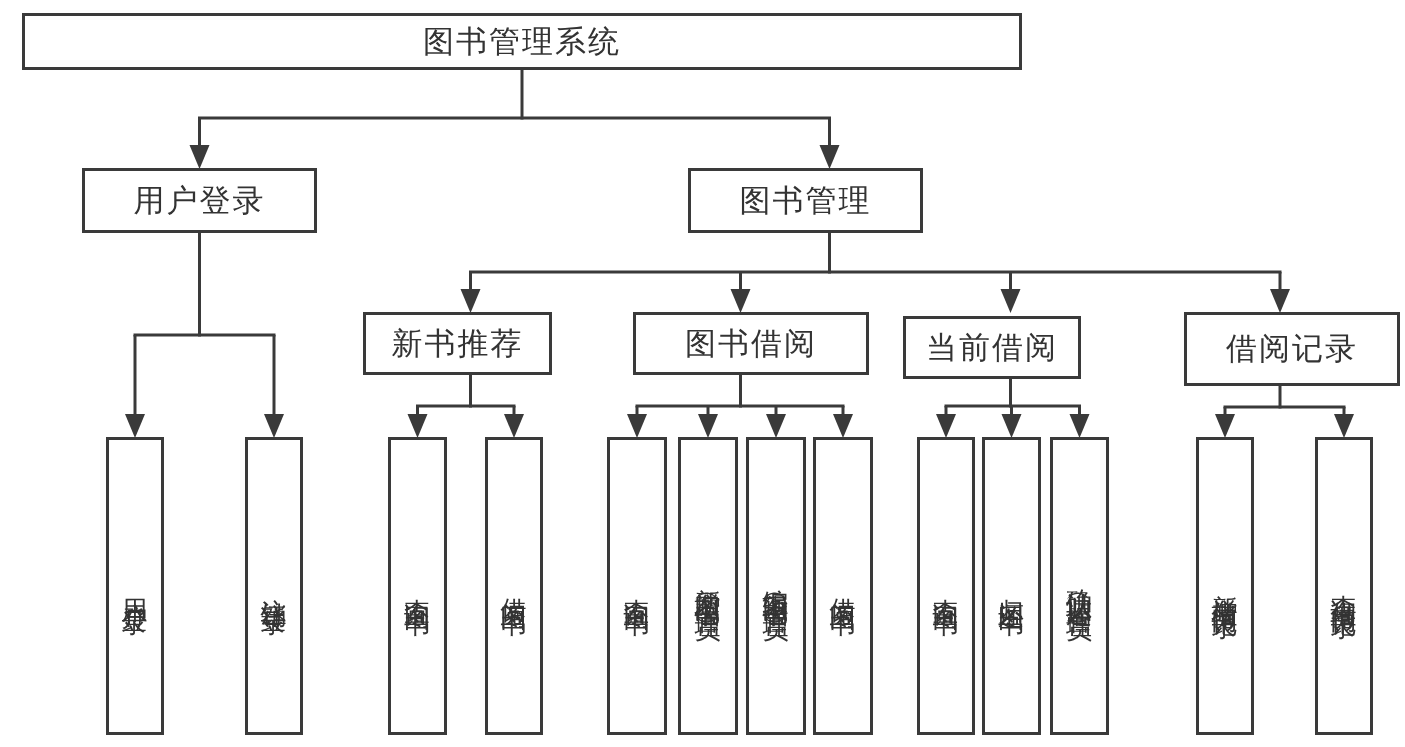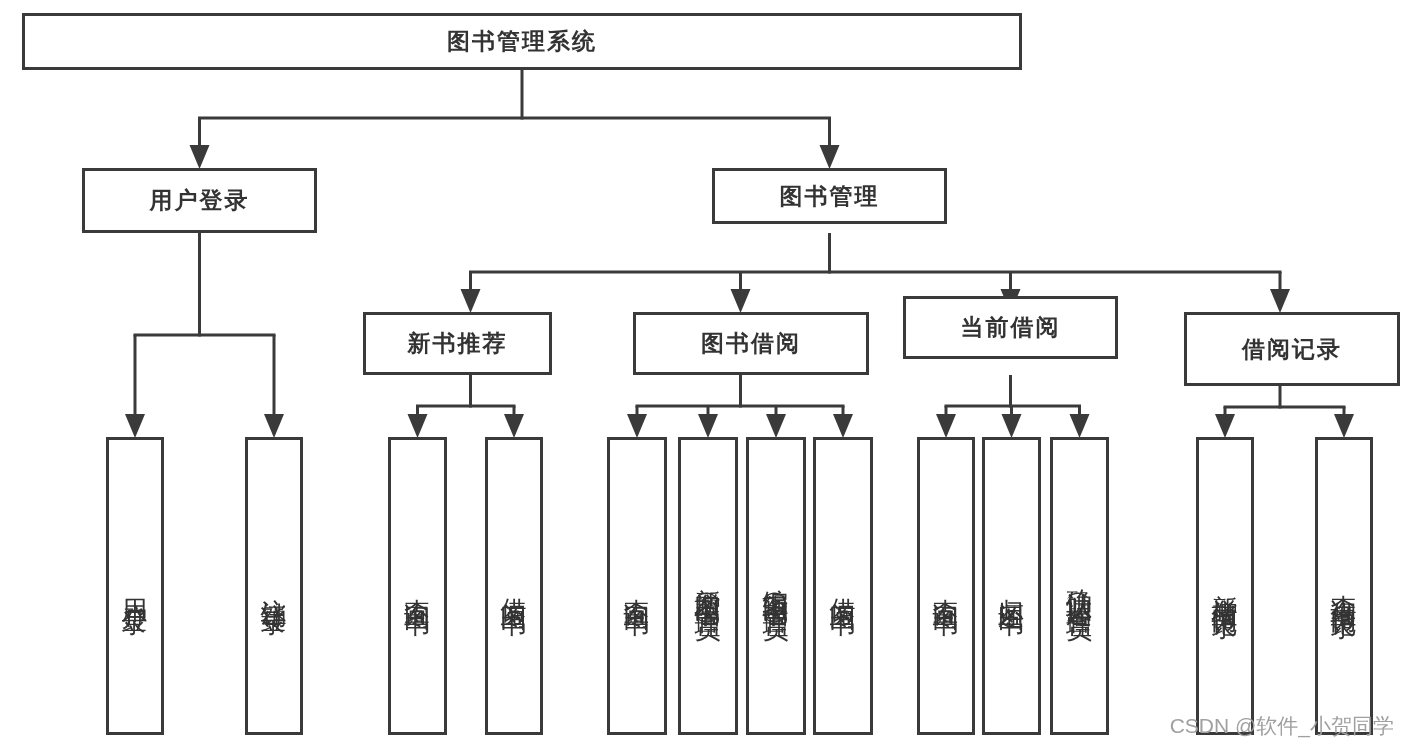--- a/index.html
+++ b/index.html
@@ -26,24 +26,23 @@
     position: absolute;
     box-sizing: border-box;
     background: #ffffff;
     border: 3px solid #3a3a3a;
     display: flex;
     align-items: center;
     justify-content: center;
     color: #333333;
   }
   .node-h .node-label {
-    font-size: 23px;
+    font-size: 31px;
     letter-spacing: 2px;
     white-space: nowrap;
-    font-weight: bold;
   }
   .node-v .node-label {
     writing-mode: vertical-rl;
     font-size: 26px;
     letter-spacing: 4px;
     line-height: 1;
   }
   #watermark {
     position: absolute;
     left: 1088px;
@@ -114,30 +113,30 @@
       <line x1="1344" y1="407" x2="1344" y2="417" stroke="#3a3a3a" stroke-width="3"></line>
       <polygon points="1334,414 1354,414 1344,438" fill="#3a3a3a"></polygon>
     </svg>
   <div id="nodes">
       <div class="node node-h" style="left: 22px; top: 13px; width: 1000px; height: 57px; border-color: rgb(58, 58, 58);">
         <span class="node-label" style="color: rgb(51, 51, 51);">图书管理系统</span>
       </div>
       <div class="node node-h" style="left: 82px; top: 168px; width: 235px; height: 65px; border-color: rgb(58, 58, 58);">
         <span class="node-label" style="color: rgb(51, 51, 51);">用户登录</span>
       </div>
-      <div class="node node-h" style="left: 712px; top: 168px; width: 235px; height: 56px; border-color: rgb(58, 58, 58);">
+      <div class="node node-h" style="left: 688px; top: 168px; width: 235px; height: 65px; border-color: rgb(58, 58, 58);">
         <span class="node-label" style="color: rgb(51, 51, 51);">图书管理</span>
       </div>
       <div class="node node-h" style="left: 363px; top: 312px; width: 189px; height: 63px; border-color: rgb(58, 58, 58);">
         <span class="node-label" style="color: rgb(51, 51, 51);">新书推荐</span>
       </div>
       <div class="node node-h" style="left: 633px; top: 312px; width: 236px; height: 63px; border-color: rgb(58, 58, 58);">
         <span class="node-label" style="color: rgb(51, 51, 51);">图书借阅</span>
       </div>
-      <div class="node node-h" style="left: 903px; top: 296px; width: 215px; height: 63px; border-color: rgb(58, 58, 58);">
+      <div class="node node-h" style="left: 903px; top: 316px; width: 178px; height: 63px; border-color: rgb(58, 58, 58);">
         <span class="node-label" style="color: rgb(51, 51, 51);">当前借阅</span>
       </div>
       <div class="node node-h" style="left: 1184px; top: 312px; width: 216px; height: 74px; border-color: rgb(58, 58, 58);">
         <span class="node-label" style="color: rgb(51, 51, 51);">借阅记录</span>
       </div>
       <div class="node node-v" style="left: 106px; top: 437px; width: 58px; height: 298px; border-color: rgb(58, 58, 58);">
         <span class="node-label" style="color: rgb(51, 51, 51);">用户登录</span>
       </div>
       <div class="node node-v" style="left: 245px; top: 437px; width: 58px; height: 298px; border-color: rgb(58, 58, 58);">
         <span class="node-label" style="color: rgb(51, 51, 51);">注销登录</span>
@@ -169,14 +168,13 @@
       <div class="node node-v" style="left: 1050px; top: 437px; width: 59px; height: 298px; border-color: rgb(58, 58, 58);">
         <span class="node-label" style="color: rgb(51, 51, 51);">确认归还（管理员）</span>
       </div>
       <div class="node node-v" style="left: 1196px; top: 437px; width: 58px; height: 298px; border-color: rgb(58, 58, 58);">
         <span class="node-label" style="color: rgb(51, 51, 51);">新增借阅记录</span>
       </div>
       <div class="node node-v" style="left: 1315px; top: 437px; width: 58px; height: 298px; border-color: rgb(58, 58, 58);">
         <span class="node-label" style="color: rgb(51, 51, 51);">查询借阅记录</span>
       </div>
     </div>
-  <div id="watermark">CSDN @软件_小贺同学</div>
 </div>
 
 </body></html>

